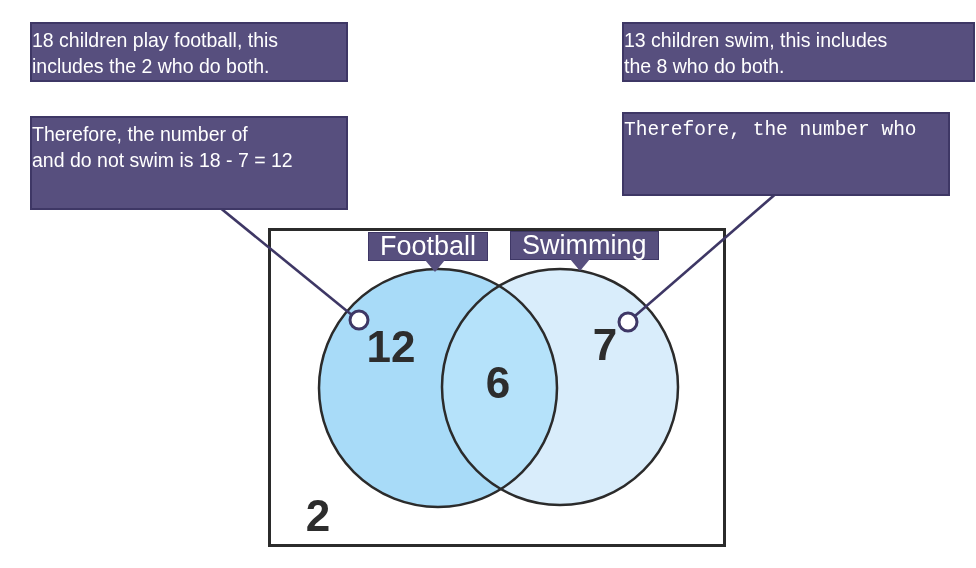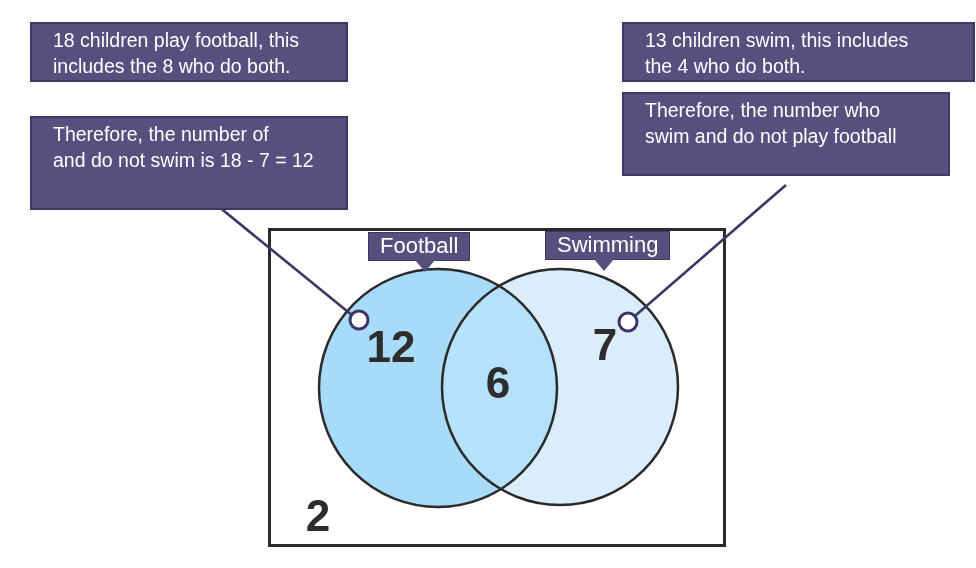--- a/index.html
+++ b/index.html
@@ -55,42 +55,42 @@
   }
   
   .callout {
     position: absolute;
     box-sizing: border-box;
     background: var(--callout-bg, #574f7e);
     border: 2px solid var(--callout-border, #3e3765);
     color: var(--callout-text, #fff);
     font-size: 19.5px;
     line-height: 26px;
-    padding: 3px 21px;
+    padding: 3px 0;
   }
   .callout .line { white-space: nowrap; }
   #callout-football-total { left: 30px;  top: 22px;  width: 318px; height: 60px; }
   #callout-football-calc  { left: 30px;  top: 116px; width: 318px; height: 94px; }
   #callout-swim-total     { left: 622px; top: 22px;  width: 353px; height: 60px; }
-  #callout-swim-calc      { left: 622px; top: 92px; width: 328px; height: 84px; }
+  #callout-swim-calc      { left: 622px; top: 112px; width: 328px; height: 84px; font-family: Liberation Mono, monospace; }
   
   .tag {
     position: absolute;
     box-sizing: border-box;
     background: var(--callout-bg, #574f7e);
     border: 1.5px solid var(--callout-border, #3e3765);
     color: var(--callout-text, #fff);
-    font-size: 22px;
+    font-size: 27px;
     line-height: 24px;
     padding: 1px 11px 2px 11px;
     text-align: right;
     white-space: nowrap;
   }
   #tag-football { left: 368px; top: 232px; }
-  #tag-swimming { left: 545px; top: 231px; }
+  #tag-swimming { left: 510px; top: 231px; }
   .tag-pointer {
     position: absolute;
     bottom: -12px;
     width: 0;
     height: 0;
     border-left: 10px solid transparent;
     border-right: 10px solid transparent;
     border-top: 12px solid var(--callout-bg, #574f7e);
   }
   #tag-football .tag-pointer { left: 56%; transform: translateX(-50%); }
@@ -125,36 +125,35 @@
     <text class="num" x="318" y="531">2</text>
 
     <line class="connector-line" x1="197" y1="189" x2="358" y2="320"></line>
     <line class="connector-line" x1="786" y1="185" x2="628" y2="322"></line>
     <circle class="connector-dot" cx="359" cy="320" r="9"></circle>
     <circle class="connector-dot" cx="628" cy="322" r="9"></circle>
   </svg>
 
   <div class="callout" id="callout-football-total">
     <div class="line">18 children play football, this</div>
-    <div class="line">includes the 8 who do both.</div>
+    <div class="line">includes the 2 who do both.</div>
   </div>
 
   <div class="callout" id="callout-football-calc">
     <div class="line">Therefore, the number of</div>
     <div class="line">and do not swim is 18 - 7 = 12</div>
   </div>
 
   <div class="callout" id="callout-swim-total">
     <div class="line">13 children swim, this includes</div>
-    <div class="line">the 4 who do both.</div>
+    <div class="line">the 8 who do both.</div>
   </div>
 
   <div class="callout" id="callout-swim-calc">
     <div class="line">Therefore, the number who</div>
-    <div class="line">swim and do not play football</div>
   </div>
 
   <div class="tag" id="tag-football">
     <span>Football</span>
     <div class="tag-pointer"></div>
   </div>
 
   <div class="tag" id="tag-swimming">
     <span>Swimming</span>
     <div class="tag-pointer"></div>

